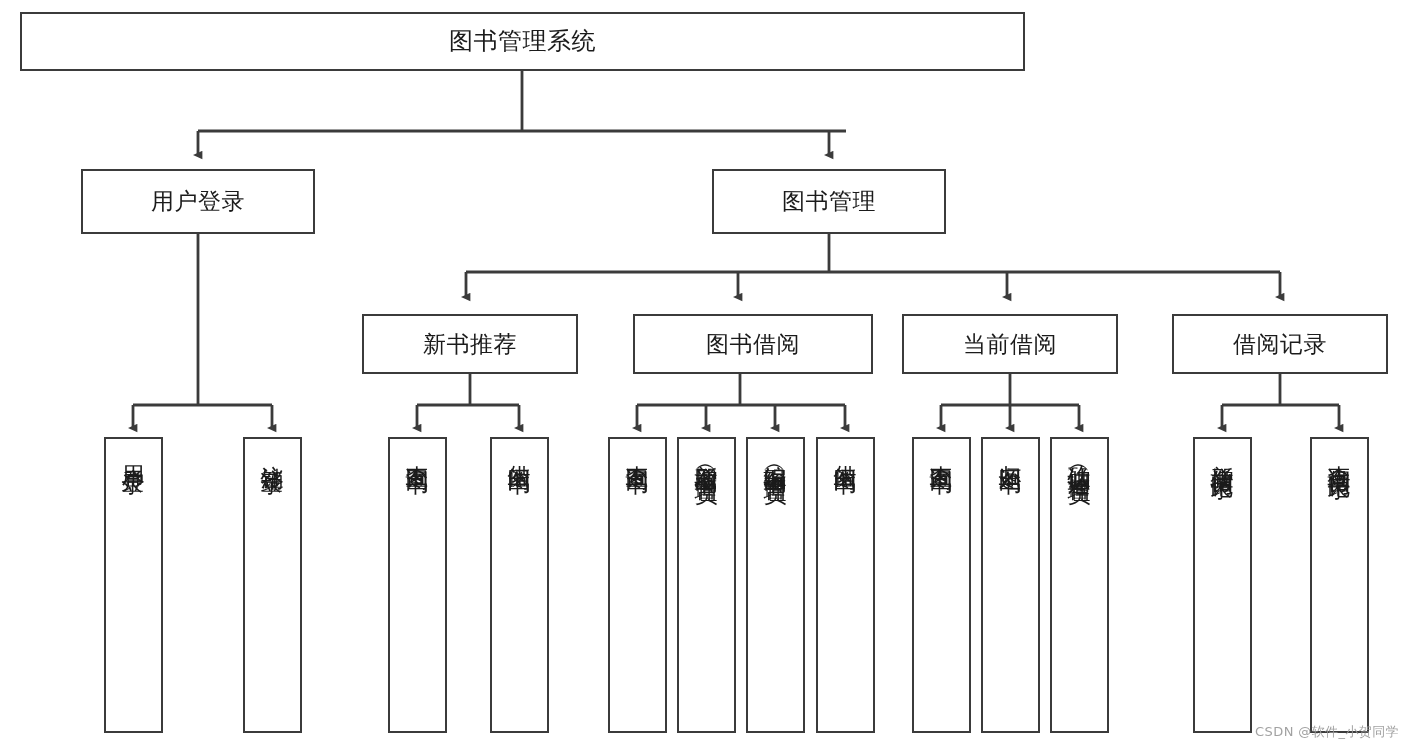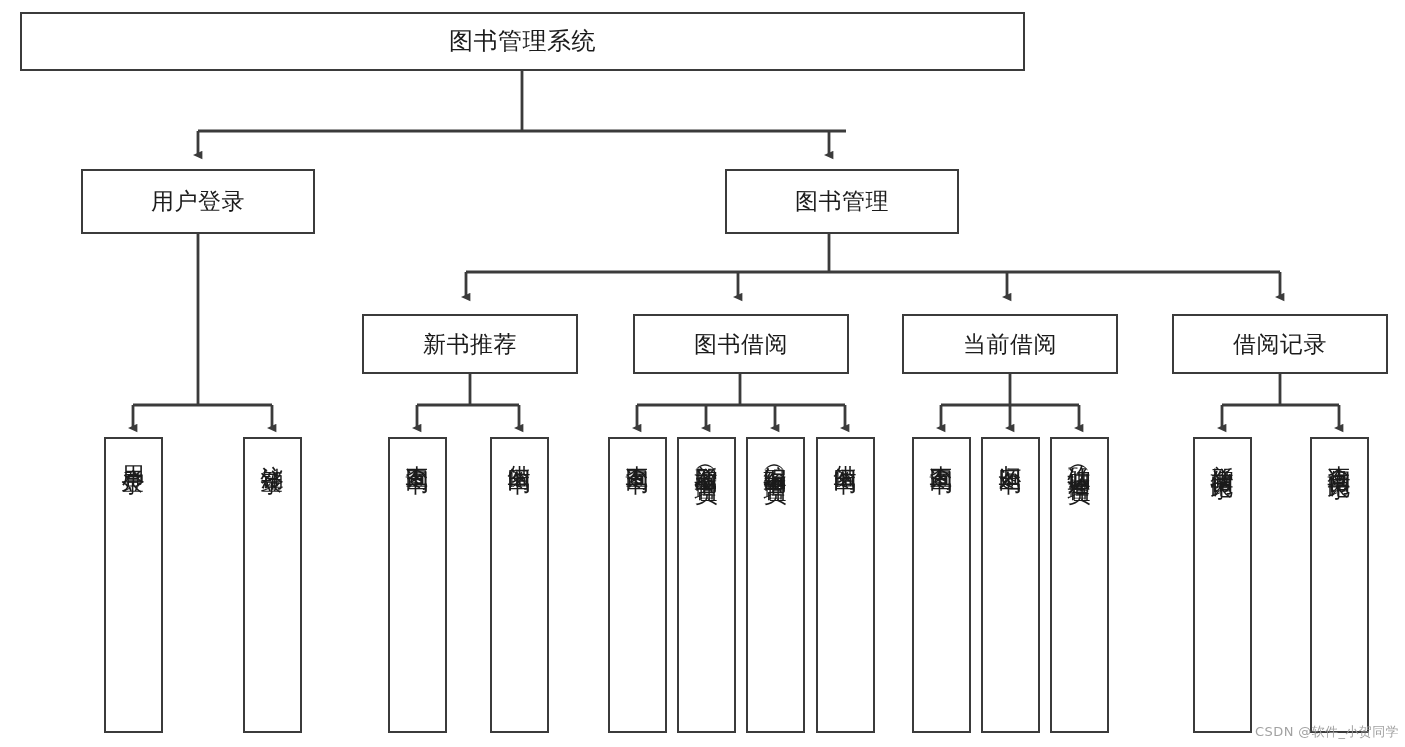--- a/index.html
+++ b/index.html
@@ -131,29 +131,29 @@
   </svg>
 
   <div class="node horiz root" style="left:20px; top:12px; width:1005px; height:59px;">
     <span class="label">图书管理系统</span>
   </div>
 
   <div class="node horiz" style="left:81px; top:169px; width:234px; height:65px;">
     <span class="label">用户登录</span>
   </div>
 
-  <div class="node horiz" style="left:712px; top:169px; width:234px; height:65px;margin-left:13px;">
+  <div class="node horiz" style="left:712px; top:169px; width:234px; height:65px;">
     <span class="label">图书管理</span>
   </div>
 
   <div class="node horiz" style="left:362px; top:314px; width:216px; height:60px;">
     <span class="label">新书推荐</span>
   </div>
 
-  <div class="node horiz" style="left:633px; top:314px; width:216px; height:60px;">
+  <div class="node horiz" style="left:633px; top:314px; width:240px; height:60px;">
     <span class="label">图书借阅</span>
   </div>
 
   <div class="node horiz" style="left:902px; top:314px; width:216px; height:60px;">
     <span class="label">当前借阅</span>
   </div>
 
   <div class="node horiz" style="left:1172px; top:314px; width:216px; height:60px;">
     <span class="label">借阅记录</span>
   </div>

